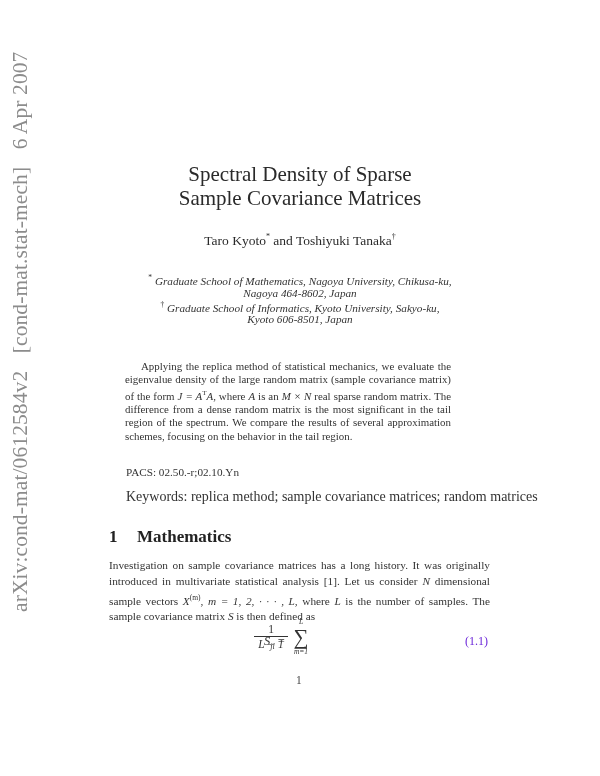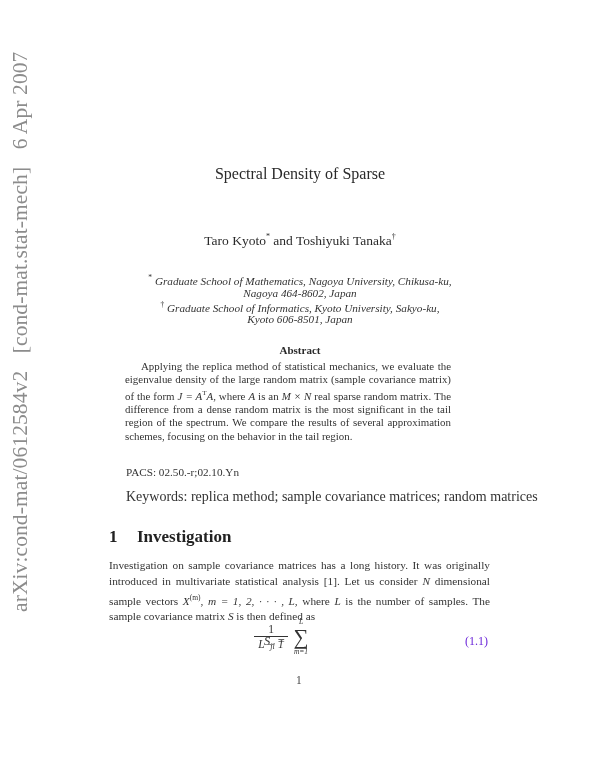--- a/index.html
+++ b/index.html
@@ -7,21 +7,21 @@
          font-family: "DejaVu Serif", "Liberation Serif", serif; color: #2a2a2a; }
   .page { position: absolute; left: 0; top: 0; width: 600px; height: 776px; background: #fff; }
 
   .watermark { position: absolute; left: 8px; top: 612px; width: 500px; height: 30px;
                transform-origin: 0 0; transform: rotate(-90deg);
                font-family: "Liberation Serif", serif; font-size: 21.5px; color: #8c8c8c;
                white-space: nowrap; letter-spacing: 0.1px; }
   .watermark span { margin-right: 12px; }
 
   .title { position: absolute; left: 100px; width: 400px; top: 162px; text-align: center;
-           font-family: "Liberation Serif", serif; font-size: 16px; line-height: 24px; color: #2a2a2a; }
+           font-family: "Liberation Serif", serif; font-size: 21px; line-height: 24px; color: #2a2a2a; }
   .authors { position: absolute; left: 100px; width: 400px; top: 232px; text-align: center;
              font-family: "Liberation Serif", serif; font-size: 13.5px; color: #2a2a2a; }
   .authors sup { font-size: 8px; }
 
   .affil { position: absolute; left: 110px; width: 380px; top: 272px; text-align: center;
            font-family: "Liberation Serif", serif; font-style: italic; font-size: 11.2px; line-height: 12px; color: #333; }
   .affil sup { font-style: normal; font-size: 7.5px; }
 
   .abstract-title { position: absolute; left: 100px; width: 400px; top: 344px; text-align: center;
                     font-family: "Liberation Serif", serif; font-weight: bold; font-size: 11px; color: #2a2a2a; }
@@ -71,47 +71,47 @@
 <div class="page">
 
   <div class="watermark">
     <span>arXiv:cond-mat/0612584v2</span>
     <span>[cond-mat.stat-mech]</span>
     <span>6 Apr 2007</span>
   </div>
 
   <div class="title">
     <div>Spectral Density of Sparse</div>
+    <div>Sample Covariance Matrices</div>
   </div>
 
   <div class="authors">
     <span>Taro Kyoto</span><sup>*</sup><span style="white-space:pre"> and </span><span>Toshiyuki Tanaka</span><sup>†</sup>
   </div>
 
   <div class="affil">
     <div>
       <sup>*</sup>
       <span>Graduate School of Mathematics, Nagoya University, Chikusa-ku,</span><br>
       <span>Nagoya 464-8602, Japan</span>
     </div>
     <div>
       <sup>†</sup>
       <span>Graduate School of Informatics, Kyoto University, Sakyo-ku,</span><br>
       <span>Kyoto 606-8501, Japan</span>
     </div>
   </div>
 
-  <div class="abstract-title">Abstract</div>
   <div class="abstract"><span>Applying the replica method of statistical mechanics, we evaluate the eigenvalue density of the large random matrix (sample covariance matrix) of the form </span><i>J = A</i><sup style="font-size:7px">T</sup><i>A</i><span>, where </span><i>A</i><span> is an </span><i>M × N</i><span> real sparse random matrix. The difference from a dense random matrix is the most significant in the tail region of the spectrum. We compare the results of several approximation schemes, focusing on the behavior in the tail region.</span></div>
 
   <div class="pacs">PACS: 02.50.-r;02.10.Yn</div>
   <div class="keywords">Keywords: replica method; sample covariance matrices; random matrices</div>
 
   <div class="section-heading">
-    <span class="num">1</span><span>Investigation</span>
+    <span class="num">1</span><span>Mathematics</span>
   </div>
 
   <div class="body-text"><span>Investigation on sample covariance matrices has a long history. It was originally introduced in multivariate statistical analysis [1]. Let us consider </span><i>N</i><span> dimensional sample vectors </span><i>X</i><sup>(m)</sup><span>, </span><i>m = 1, 2, · · · , L</i><span>, where </span><i>L</i><span> is the number of samples. The sample covariance matrix </span><i>S</i><span> is then defined as</span></div>
 
   <div class="equation">
     <span class="eq-lhs"><span>S</span><sub>jl</sub><span style="font-style:normal"> =</span></span>
     <span class="frac">
       <span class="numr">1</span>
       <span class="den">L − 1</span>
     </span>

